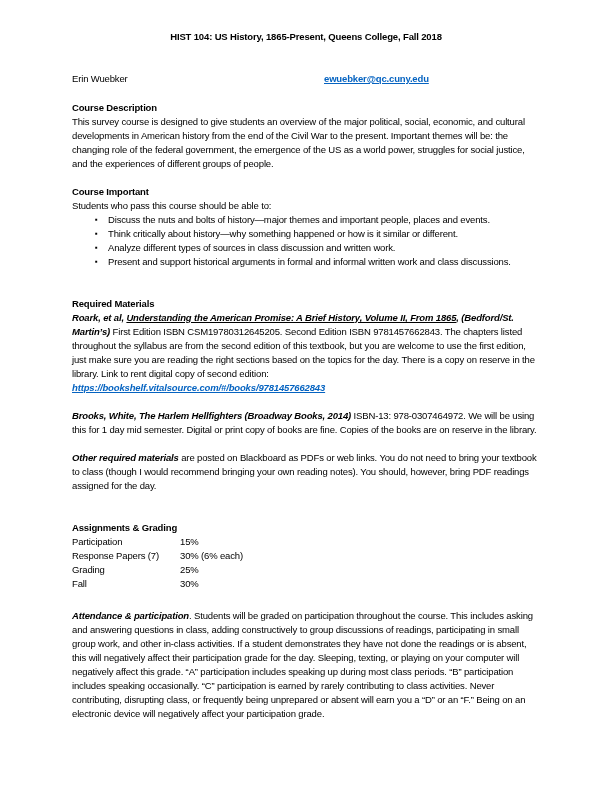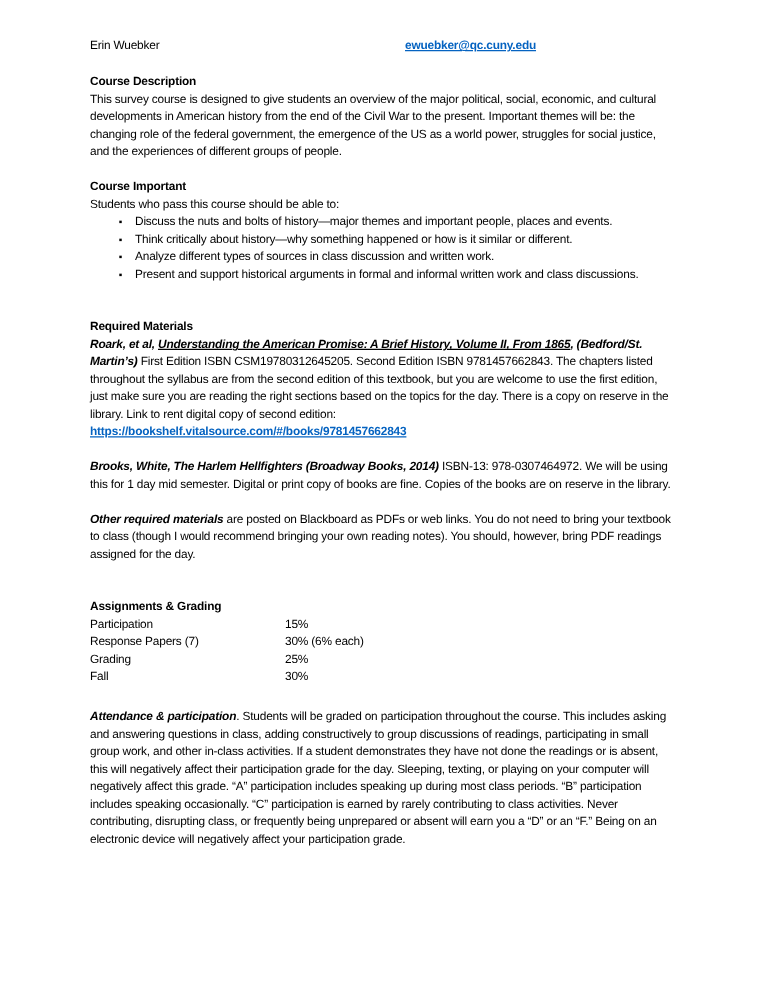--- a/index.html
+++ b/index.html
@@ -53,34 +53,36 @@
   .objectives-list li::before {
     content: "\25AA";
     position: absolute;
     left: -13px;
     top: 0;
     font-size: 8px;
   }
   .link-line {
     display: inline-block;
     margin: 0 0 14px 0;
+    font-style: italic;
   }
   .grading-table { margin: 0 0 18px 0; }
-  .grade-row { display: flex; gap: 48px; }
+  .grade-row { display: flex; }
   .grade-label { width: 108px; flex: 0 0 108px; }
   .seg-r { font-weight: normal; font-style: normal; }
   .seg-bi { font-weight: bold; font-style: italic; }
   .seg-biu { font-weight: bold; font-style: italic; text-decoration: underline; }
   .mb2 { margin-bottom: 28px; }
 </style>
 </head>
 <body>
 
 <div class="page">
 
+  <div class="doc-title">HIST 104: US History, 1865-Present, Queens College, Fall 2018</div>
 
   <div class="contact-row">
     <span class="instructor">Erin Wuebker</span>
     <a class="link">ewuebker@qc.cuny.edu</a>
   </div>
 
   <div>
     <div class="section-heading">Course Description</div>
     <p class="para">This survey course is designed to give students an overview of the major political, social, economic, and cultural developments in American history from the end of the Civil War to the present.  Important themes will be: the changing role of the federal government, the emergence of the US as a world power, struggles for social justice, and the experiences of different groups of people.</p>
   </div>

